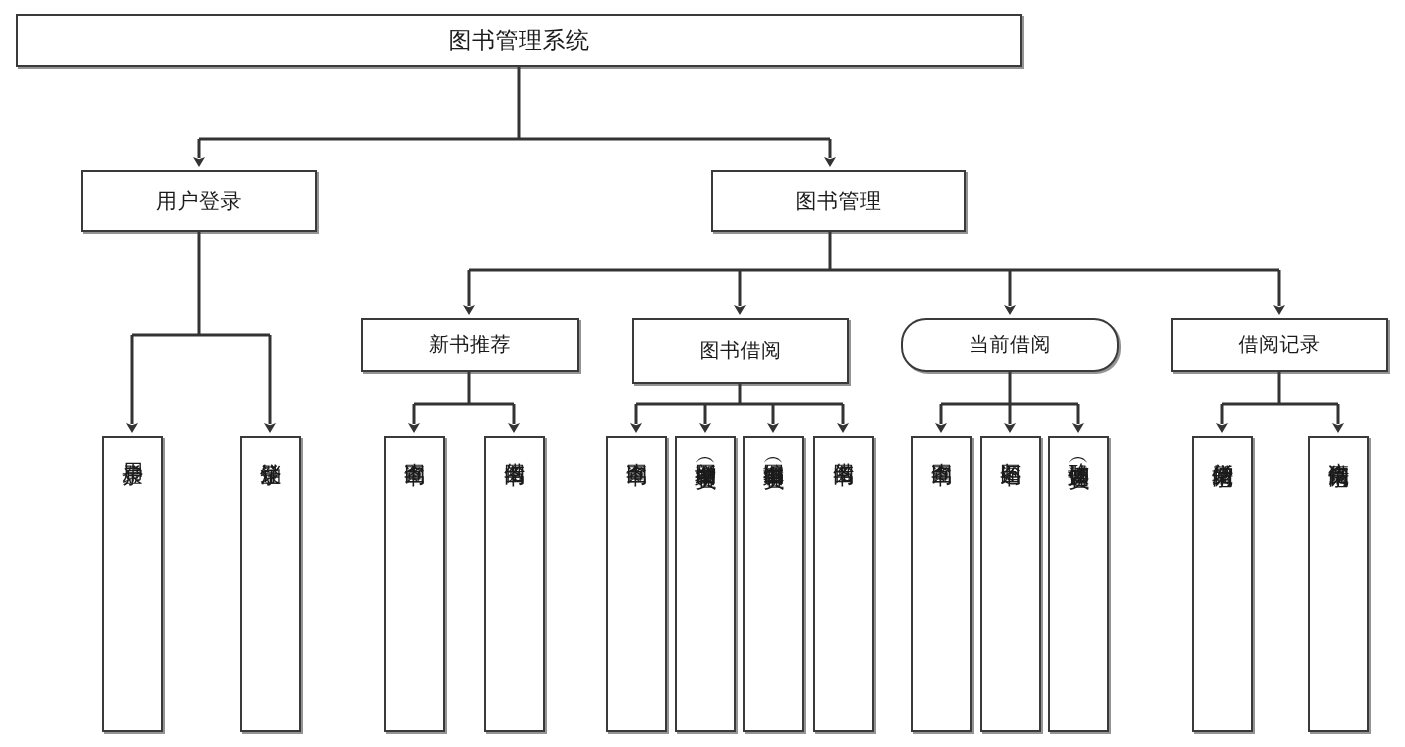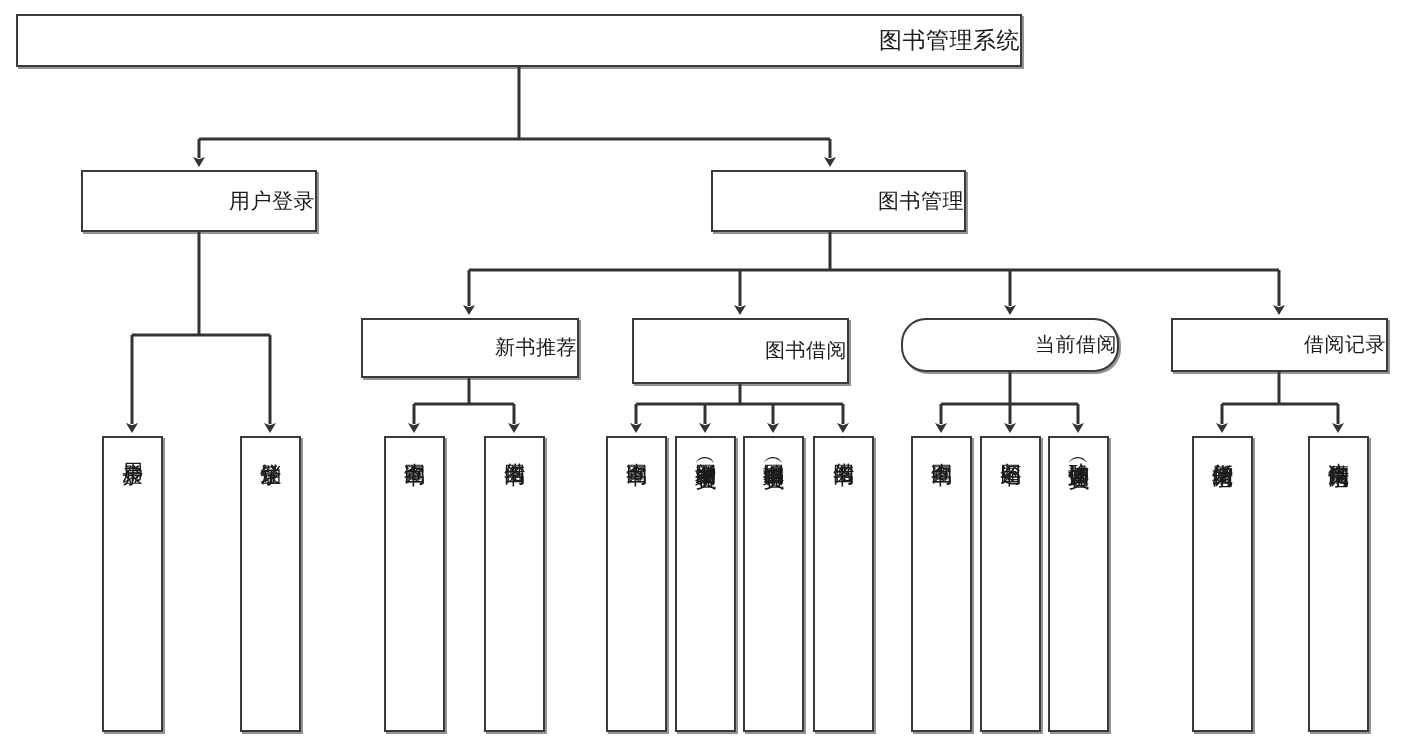--- a/index.html
+++ b/index.html
@@ -25,21 +25,21 @@
     height: 747px;
     pointer-events: none;
   }
   .node {
     position: absolute;
     box-sizing: border-box;
     background: #ffffff;
     border: 2px solid #3a3a3a;
     display: flex;
     align-items: center;
-    justify-content: flex-end;
+    justify-content: center;
     box-shadow: 2px 2px 0 rgba(60,60,60,0.55);
   }
   .node .lbl {
     color: #1b1b1b;
     text-align: center;
     line-height: 1.18;
     letter-spacing: 0.5px;
     white-space: nowrap;
   }
   .node.root .lbl { font-size: 23px; }
@@ -129,21 +129,21 @@
     <span class="lbl">图书管理系统</span>
   </div>
 
   <div class="node lvl2" style="left:81px; top:170px; width:236px; height:62px;">
     <span class="lbl">用户登录</span>
   </div>
   <div class="node lvl2" style="left:711px; top:170px; width:255px; height:62px;">
     <span class="lbl">图书管理</span>
   </div>
 
-  <div class="node lvl3" style="left:361px; top:318px; width:218px; height:60px;">
+  <div class="node lvl3" style="left:361px; top:318px; width:218px; height:54px;">
     <span class="lbl">新书推荐</span>
   </div>
   <div class="node lvl3" style="left:632px; top:318px; width:217px; height:66px;">
     <span class="lbl">图书借阅</span>
   </div>
   <div class="node lvl3" style="left:901px; top:318px; width:218px; height:54px;border-radius:25px;">
     <span class="lbl">当前借阅</span>
   </div>
   <div class="node lvl3" style="left:1171px; top:318px; width:217px; height:54px;">
     <span class="lbl">借阅记录</span>

